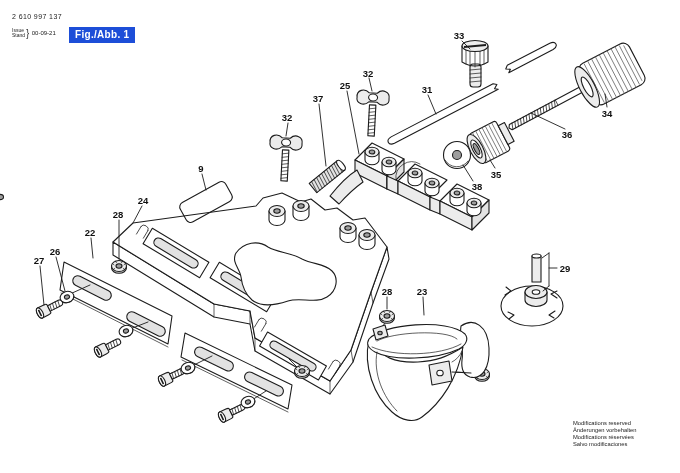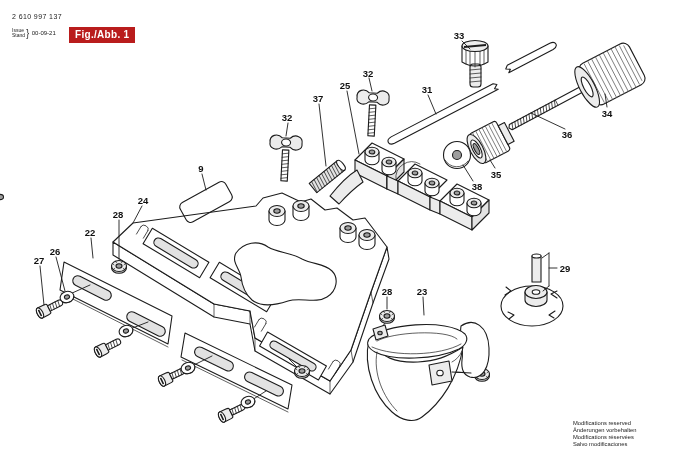--- a/index.html
+++ b/index.html
@@ -3,21 +3,21 @@
 <meta charset="utf-8">
 <style>
   html,body{margin:0;padding:0;background:#888;}
   .page{position:relative;width:680px;height:473px;background:#fff;overflow:hidden;
         font-family:"Liberation Sans",sans-serif;color:#1c1c1c;}
   .hdr-pn{position:absolute;left:12px;top:13px;font-size:7px;letter-spacing:.4px;color:#222;}
   .hdr-issue{position:absolute;left:12px;top:27px;display:flex;align-items:center;gap:1px;}
   .hdr-issue .two{display:flex;flex-direction:column;font-size:5px;line-height:5.5px;color:#222;}
   .hdr-issue .brace{font-size:11px;font-weight:400;color:#222;transform:scaleX(.8);}
   .hdr-issue .date{font-size:6px;color:#222;margin-left:1px;}
-  .fig-badge{position:absolute;left:69px;top:27px;background:#b91c1c;color:#fff;
+  .fig-badge{position:absolute;left:69px;top:27px;background:#1d4ed8;color:#fff;
              font-size:10px;font-weight:bold;padding:2px 6px 3px 6px;letter-spacing:.3px;}
   .ftr{position:absolute;left:573px;top:420px;font-size:5.8px;line-height:7px;color:#222;}
   svg.diagram{position:absolute;left:0;top:0;}
   .s{stroke:#1c1c1c;stroke-width:1.1;fill:none;stroke-linejoin:round;stroke-linecap:round;}
   .thin{stroke-width:.7;}
   .fw{fill:#ffffff;}
   .fl{fill:#ececec;}
   .fm{fill:#cfcfcf;}
   .fd{fill:#9e9e9e;}
   .fe{fill:#e2e2e2;}

